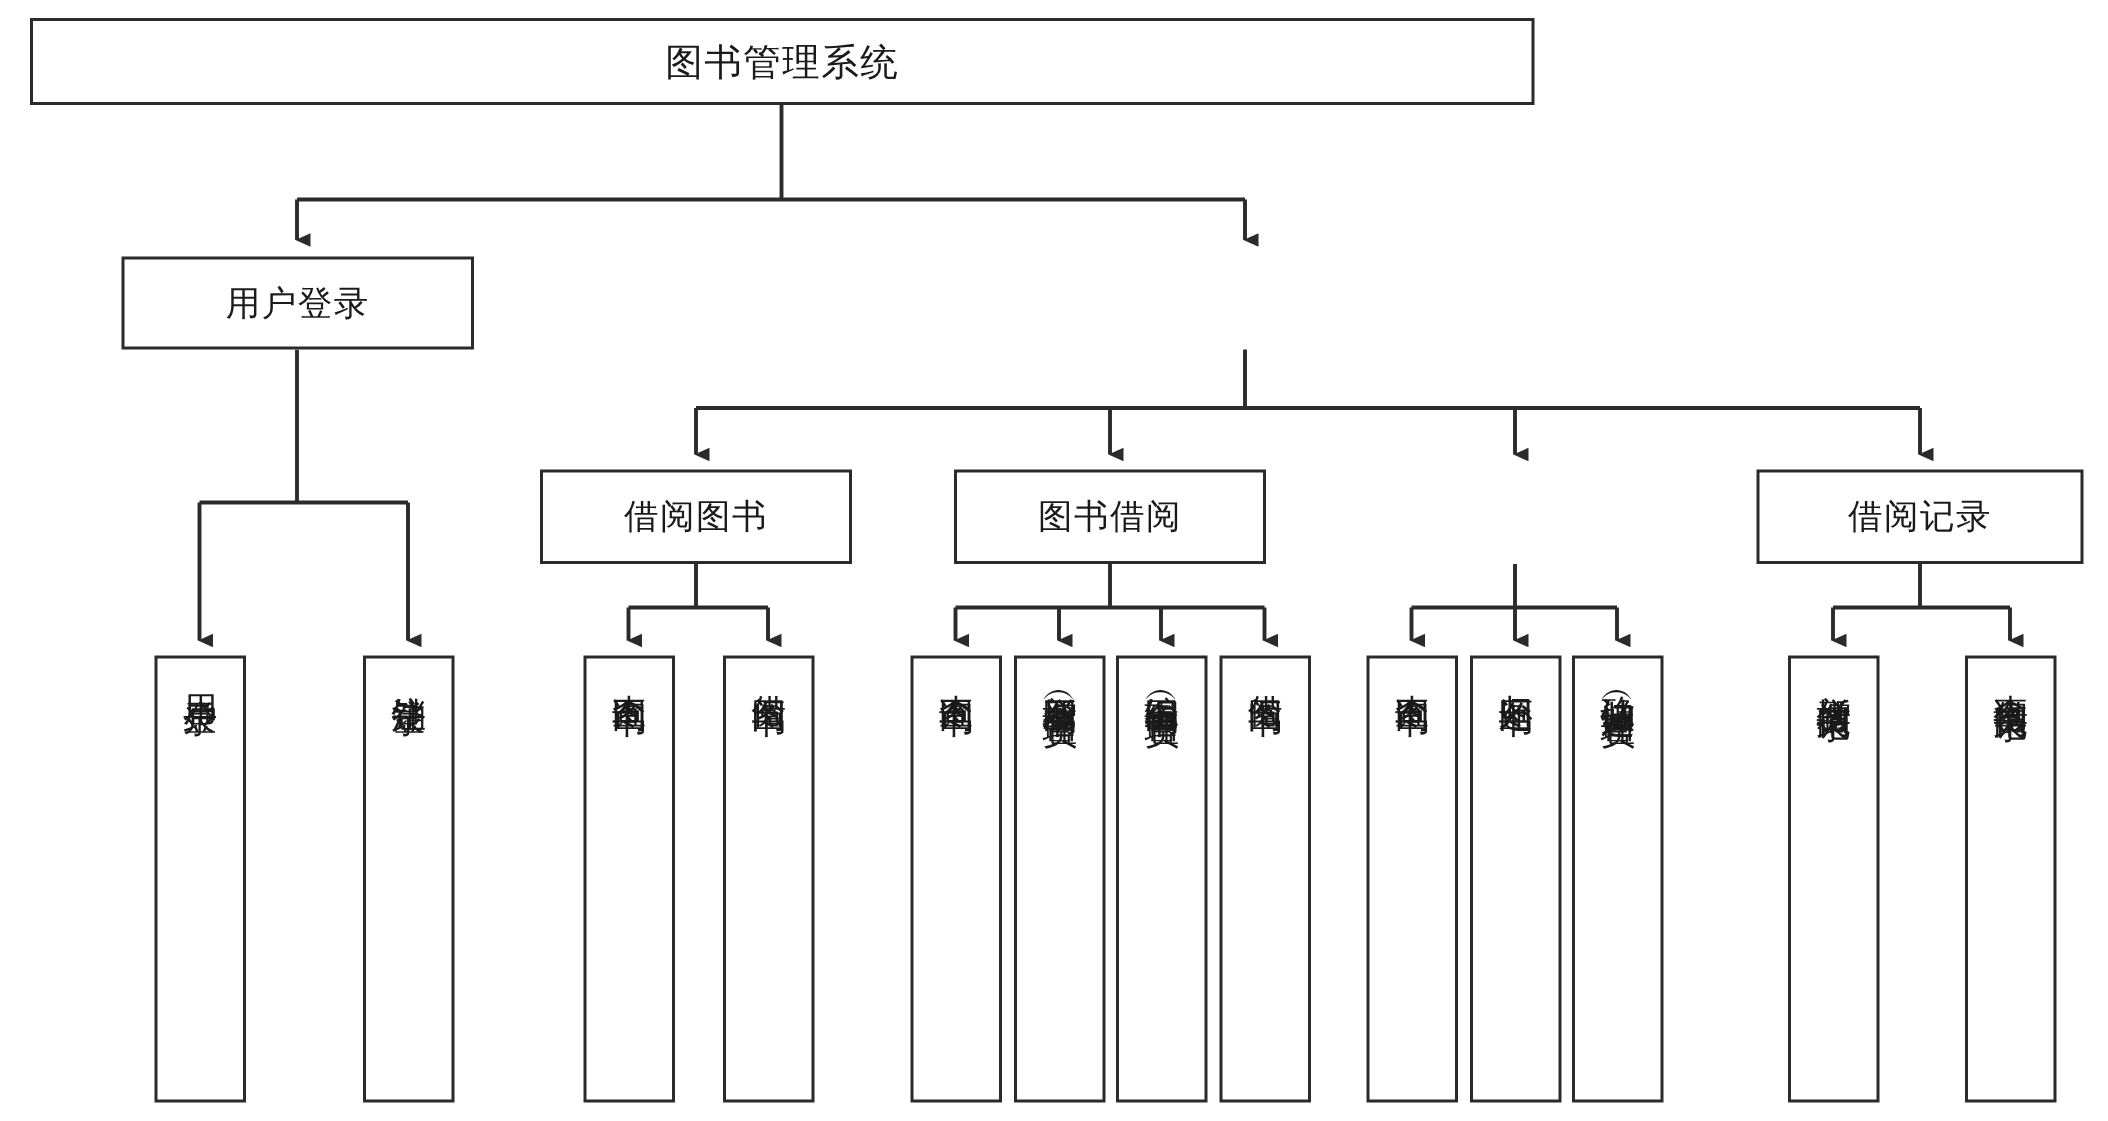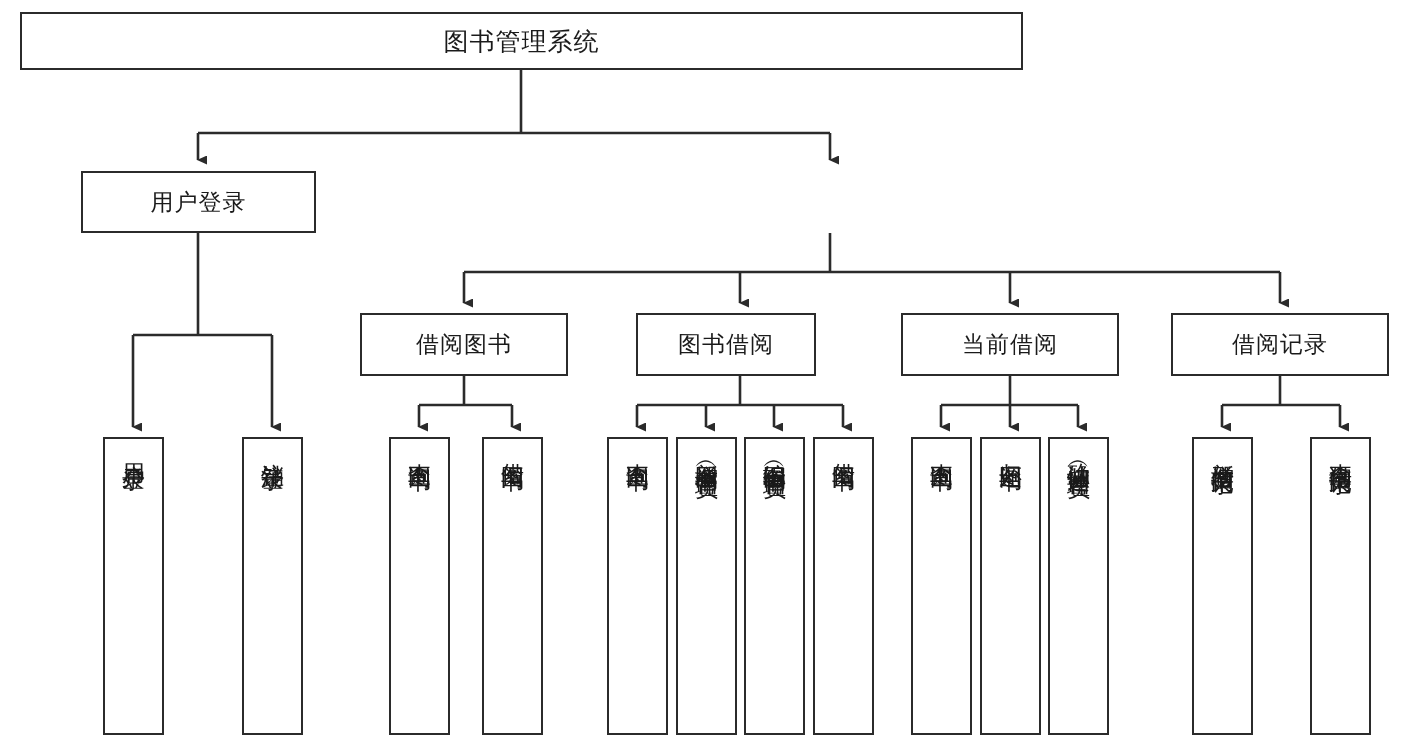--- a/index.html
+++ b/index.html
@@ -122,25 +122,22 @@
     <span>图书管理系统</span>
   </div>
 
   <div class="node branch" style="left:81px; top:171px; width:235px; height:62px;">
     <span>用户登录</span>
   </div>
 
   <div class="node branch" style="left:360px; top:313px; width:208px; height:63px;">
     <span>借阅图书</span>
   </div>
-  <div class="node branch" style="left:636px; top:313px; width:180px; height:63px;">
+  <div class="node branch" style="left:636px; top:313px; width:208px; height:63px;">
     <span>图书借阅</span>
-  </div>
-  <div class="node branch" style="left:901px; top:313px; width:218px; height:63px;">
-    <span>当前借阅</span>
   </div>
   <div class="node branch" style="left:1171px; top:313px; width:218px; height:63px;">
     <span>借阅记录</span>
   </div>
 
   <div class="node leaf" style="left:103px; top:437px; width:61px; height:298px;">
     <span class="vtext">用户登录</span>
   </div>
   <div class="node leaf" style="left:242px; top:437px; width:61px; height:298px;">
     <span class="vtext">注销登录</span>

